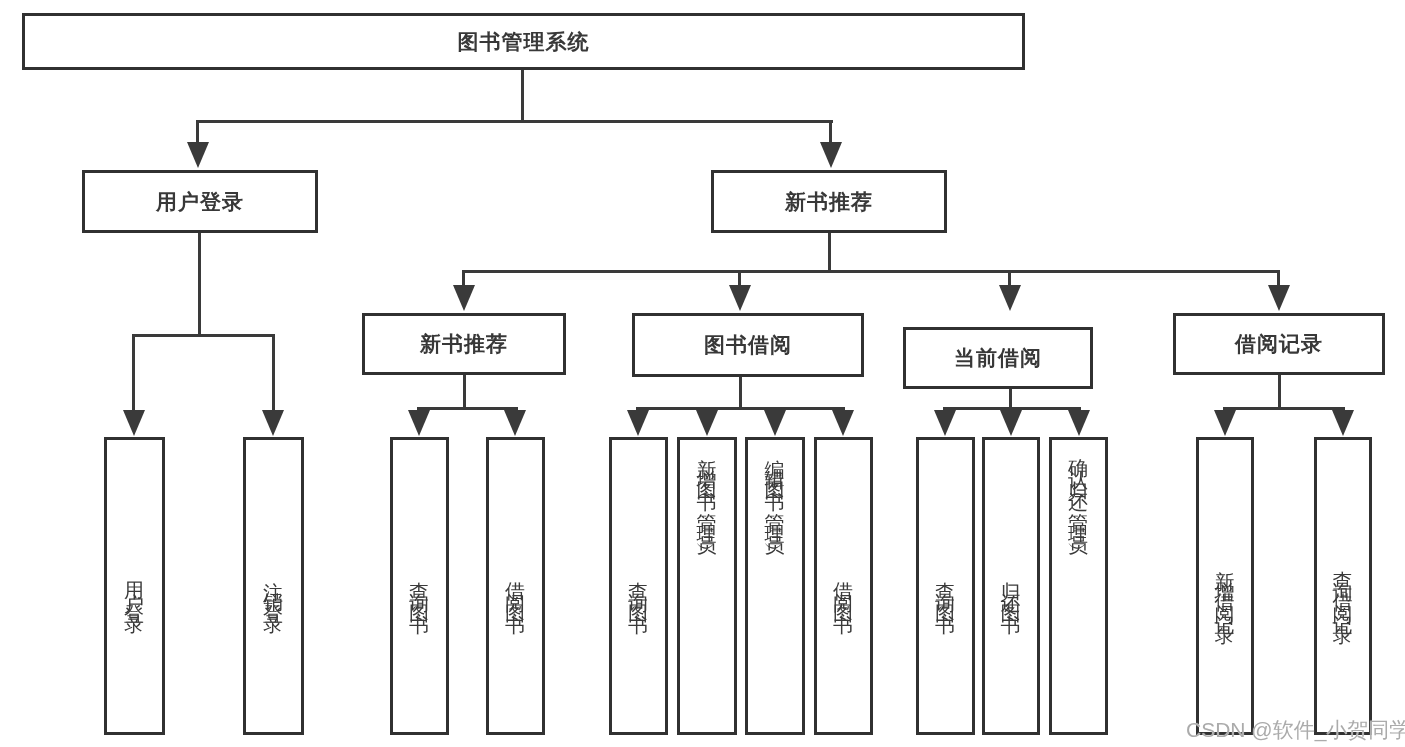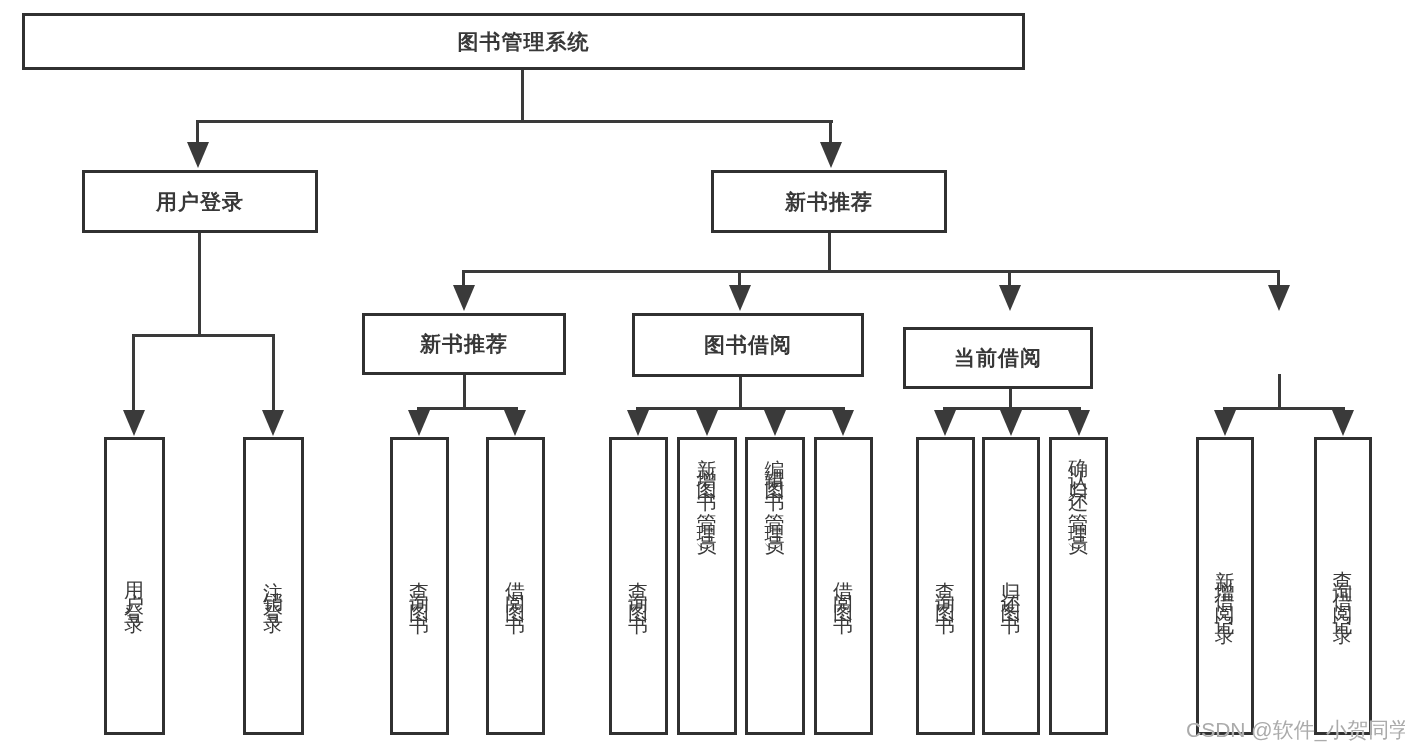--- a/index.html
+++ b/index.html
@@ -111,20 +111,23 @@
 
   <div class="box" style="left:362px;top:313px;width:204px;height:62px">
     <span class="hlabel">新书推荐</span>
   </div>
   <div class="box" style="left:632px;top:313px;width:232px;height:64px">
     <span class="hlabel">图书借阅</span>
   </div>
   <div class="box" style="left:903px;top:327px;width:190px;height:62px">
     <span class="hlabel">当前借阅</span>
   </div>
+  <div class="box" style="left:1173px;top:313px;width:212px;height:62px">
+    <span class="hlabel">借阅记录</span>
+  </div>
 
   <div class="box leaf" style="left:104px;top:437px;width:61px;height:298px">
     <span class="vlabel">用户登录</span>
   </div>
   <div class="box leaf" style="left:243px;top:437px;width:61px;height:298px">
     <span class="vlabel">注销登录</span>
   </div>
 
   <div class="box leaf" style="left:390px;top:437px;width:59px;height:298px">
     <span class="vlabel">查询图书</span>

